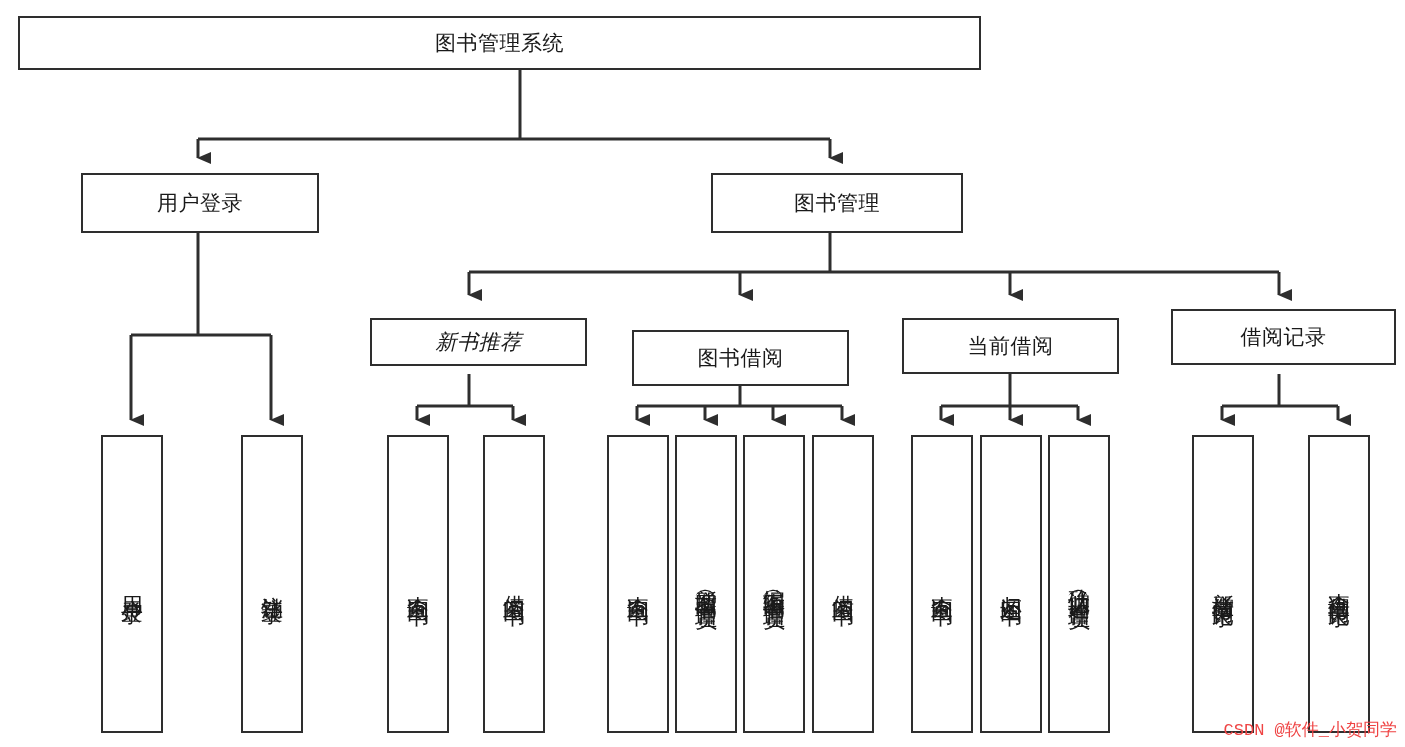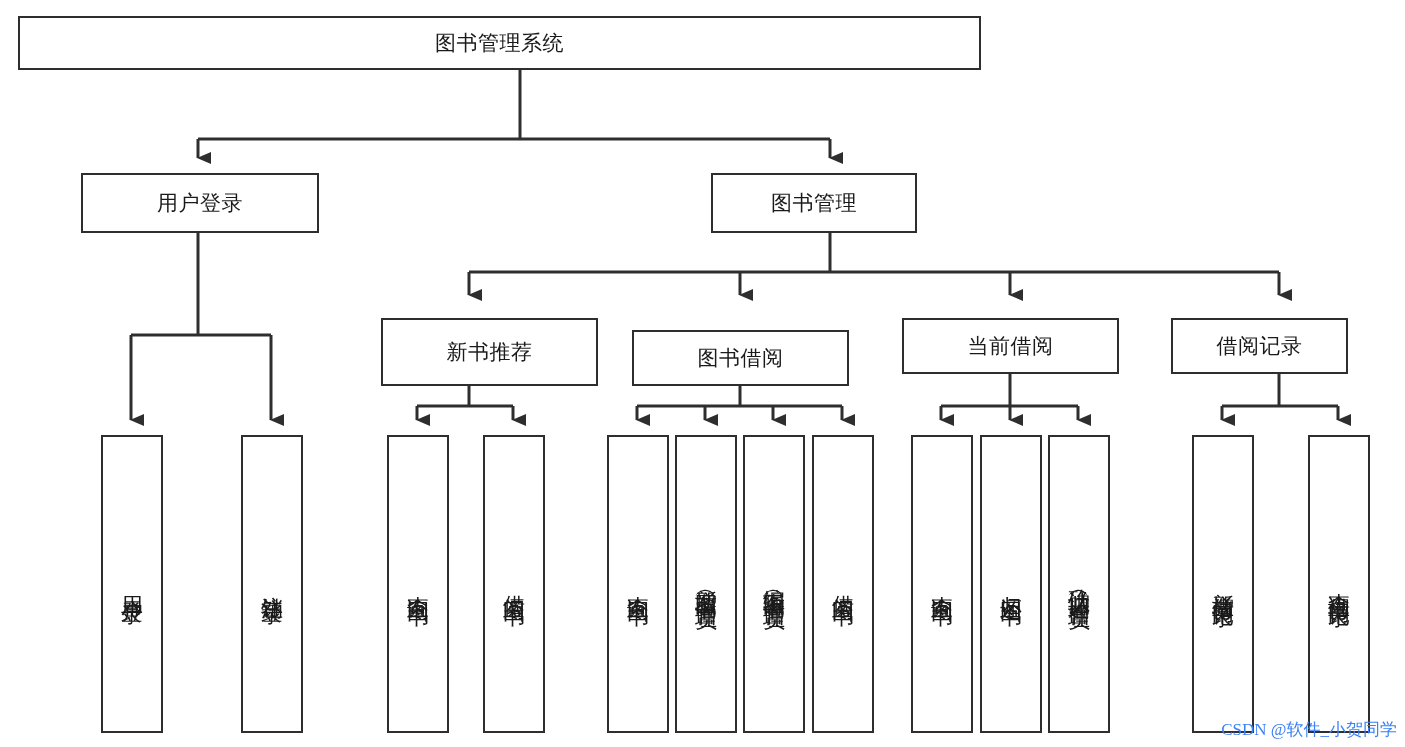--- a/index.html
+++ b/index.html
@@ -55,23 +55,23 @@
     writing-mode: vertical-rl;
     text-orientation: upright;
     font-size: 22px;
     letter-spacing: 3px;
     line-height: 1;
   }
   #watermark {
     position: absolute;
     right: 8px;
     bottom: 6px;
-    color: #3b82f6;
+    color: #ef4444;
     font-size: 17px;
-    font-family: Liberation Serif, serif;
+    font-family: Liberation Mono, monospace;
     white-space: nowrap;
     pointer-events: none;
   }
 </style>
 </head>
 <body>
 
 <div id="canvas">
 
   <svg id="diagram-svg" viewBox="0 0 1405 747" xmlns="http://www.w3.org/2000/svg">
@@ -128,37 +128,37 @@
   </svg>
 
   <div class="node-box horiz" style="left:18px; top:16px; width:963px; height:54px;">
     <span class="node-label">图书管理系统</span>
   </div>
 
   <div class="node-box horiz" style="left:81px; top:173px; width:238px; height:60px;">
     <span class="node-label">用户登录</span>
   </div>
 
-  <div class="node-box horiz" style="left:711px; top:173px; width:206px; height:60px;">
+  <div class="node-box horiz" style="left:711px; top:173px; width:252px; height:60px;">
     <span class="node-label">图书管理</span>
   </div>
 
-  <div class="node-box horiz" style="left:381px; top:318px; width:217px; height:68px;">
+  <div class="node-box horiz" style="left:370px; top:318px; width:217px; height:48px;font-style:italic;">
     <span class="node-label">新书推荐</span>
   </div>
 
   <div class="node-box horiz" style="left:632px; top:330px; width:217px; height:56px;">
     <span class="node-label">图书借阅</span>
   </div>
 
   <div class="node-box horiz" style="left:902px; top:318px; width:217px; height:56px;">
     <span class="node-label">当前借阅</span>
   </div>
 
-  <div class="node-box horiz" style="left:1171px; top:318px; width:177px; height:56px;justify-content:center;">
+  <div class="node-box horiz" style="left:1171px; top:309px; width:225px; height:56px;justify-content:center;">
     <span class="node-label">借阅记录</span>
   </div>
 
   <div class="node-box vert" style="left:101px; top:435px; width:62px; height:298px;">
     <span class="node-label">用户登录</span>
   </div>
 
   <div class="node-box vert" style="left:241px; top:435px; width:62px; height:298px;">
     <span class="node-label">注销登录</span>
   </div>

